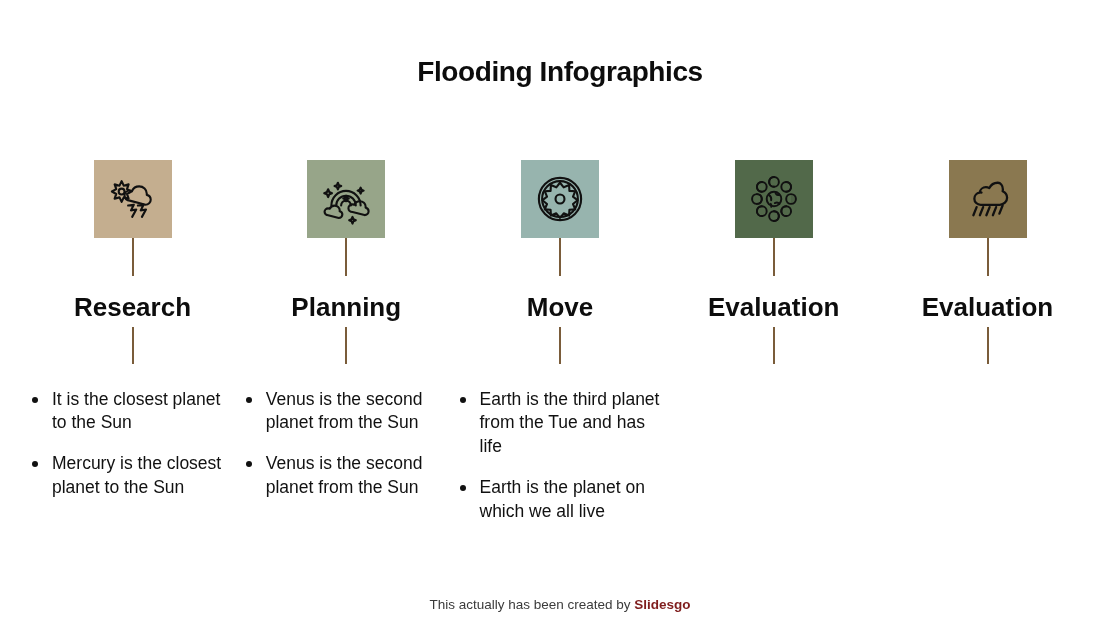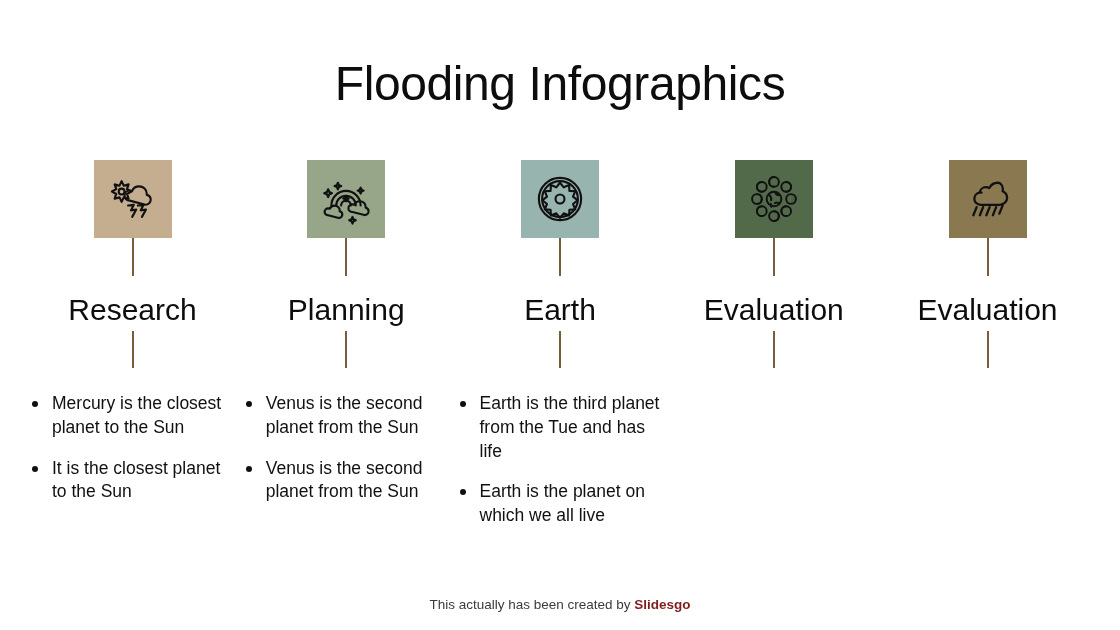--- a/index.html
+++ b/index.html
@@ -19,22 +19,22 @@
     height: 630px;
     position: relative;
     box-sizing: border-box;
   }
   .title {
     position: absolute;
     top: 56px;
     left: 0;
     width: 1120px;
     text-align: center;
-    font-size: 48px;
-    font-weight: normal;
+    font-size: 28px;
+    font-weight: bold;
     color: #0d0d0d;
     letter-spacing: -0.4px;
   }
   .columns {
     position: absolute;
     top: 160px;
     left: 30px;
     width: 1060px;
     display: flex;
     justify-content: space-between;
@@ -62,22 +62,22 @@
     width: 2px;
     background: #7a5c3a;
   }
   .stem-top {
     height: 38px;
   }
   .stem-bottom {
     height: 37px;
   }
   .heading {
-    font-size: 30px;
-    font-weight: normal;
+    font-size: 26px;
+    font-weight: bold;
     color: #0d0d0d;
     text-align: center;
     margin: 17px 0 5px 0;
     line-height: 1.1;
     white-space: nowrap;
   }
   .bullets {
     margin: 24px 0 0 0;
     padding: 0;
     list-style: none;
@@ -135,22 +135,22 @@
             <path d="M28 34c-3.6 0-6.4-2.8-6.4-6.2 0-3.4 2.8-6.2 6.4-6.2 1 0 2 .2 2.8.7 1.4-3.4 4.8-5.8 8.8-5.8 5.2 0 9.4 4 9.4 9 0 .5 0 1-.1 1.4 2.8.7 4.9 3.1 4.9 6 0 3.4-2.9 6.2-6.5 6.2z"></path>
             <path d="M26 40 l7-1 -3.5 7 6.5-1 -5 9"></path>
             <path d="M38 40 l7-1 -3.5 7 6.5-1 -5 9"></path>
           </svg>
         </span>
       </div>
       <div class="stem stem-top"></div>
       <div class="heading">Research</div>
       <div class="stem stem-bottom"></div>
       <ul class="bullets">
+        <li>It is the closest planet to the Sun</li>
         <li>Mercury is the closest planet to the Sun</li>
-        <li>It is the closest planet to the Sun</li>
       </ul>
     </div>
 
     <div class="col col-planning">
       <div class="icon-box" style="background:#97a589">
         <span>
           <svg viewBox="0 0 64 64" fill="none" stroke="#111" stroke-width="2.6" stroke-linecap="round" stroke-linejoin="round">
             <path d="M14 40 A18 18 0 0 1 50 40"></path>
             <path d="M20 40 A12 12 0 0 1 44 40"></path>
             <path d="M26 40 A6 6 0 0 1 38 40"></path>
@@ -178,21 +178,21 @@
         <span>
           <svg viewBox="0 0 64 64" fill="none" stroke="#111" stroke-width="2.6" stroke-linecap="round" stroke-linejoin="round">
             <circle cx="32" cy="32" r="26"></circle>
             <circle cx="32" cy="32" r="22"></circle>
             <path d="M32 12 l4.6 5.6 6.6-2.8 .4 7.2 7.2 .4 -2.8 6.6 5.6 4.6 -5.6 4.6 2.8 6.6 -7.2 .4 -.4 7.2 -6.6-2.8 -4.6 5.6 -4.6-5.6 -6.6 2.8 -.4-7.2 -7.2-.4 2.8-6.6 -5.6-4.6 5.6-4.6 -2.8-6.6 7.2-.4 .4-7.2 6.6 2.8z"></path>
             <circle cx="32" cy="32" r="5.5"></circle>
           </svg>
         </span>
       </div>
       <div class="stem stem-top"></div>
-      <div class="heading">Earth</div>
+      <div class="heading">Move</div>
       <div class="stem stem-bottom"></div>
       <ul class="bullets">
         <li>Earth is the third planet from the Tue and has life</li>
         <li>Earth is the planet on which we all live</li>
       </ul>
     </div>
 
     <div class="col col-implement">
       <div class="icon-box" style="background:#52694a">
         <span>

